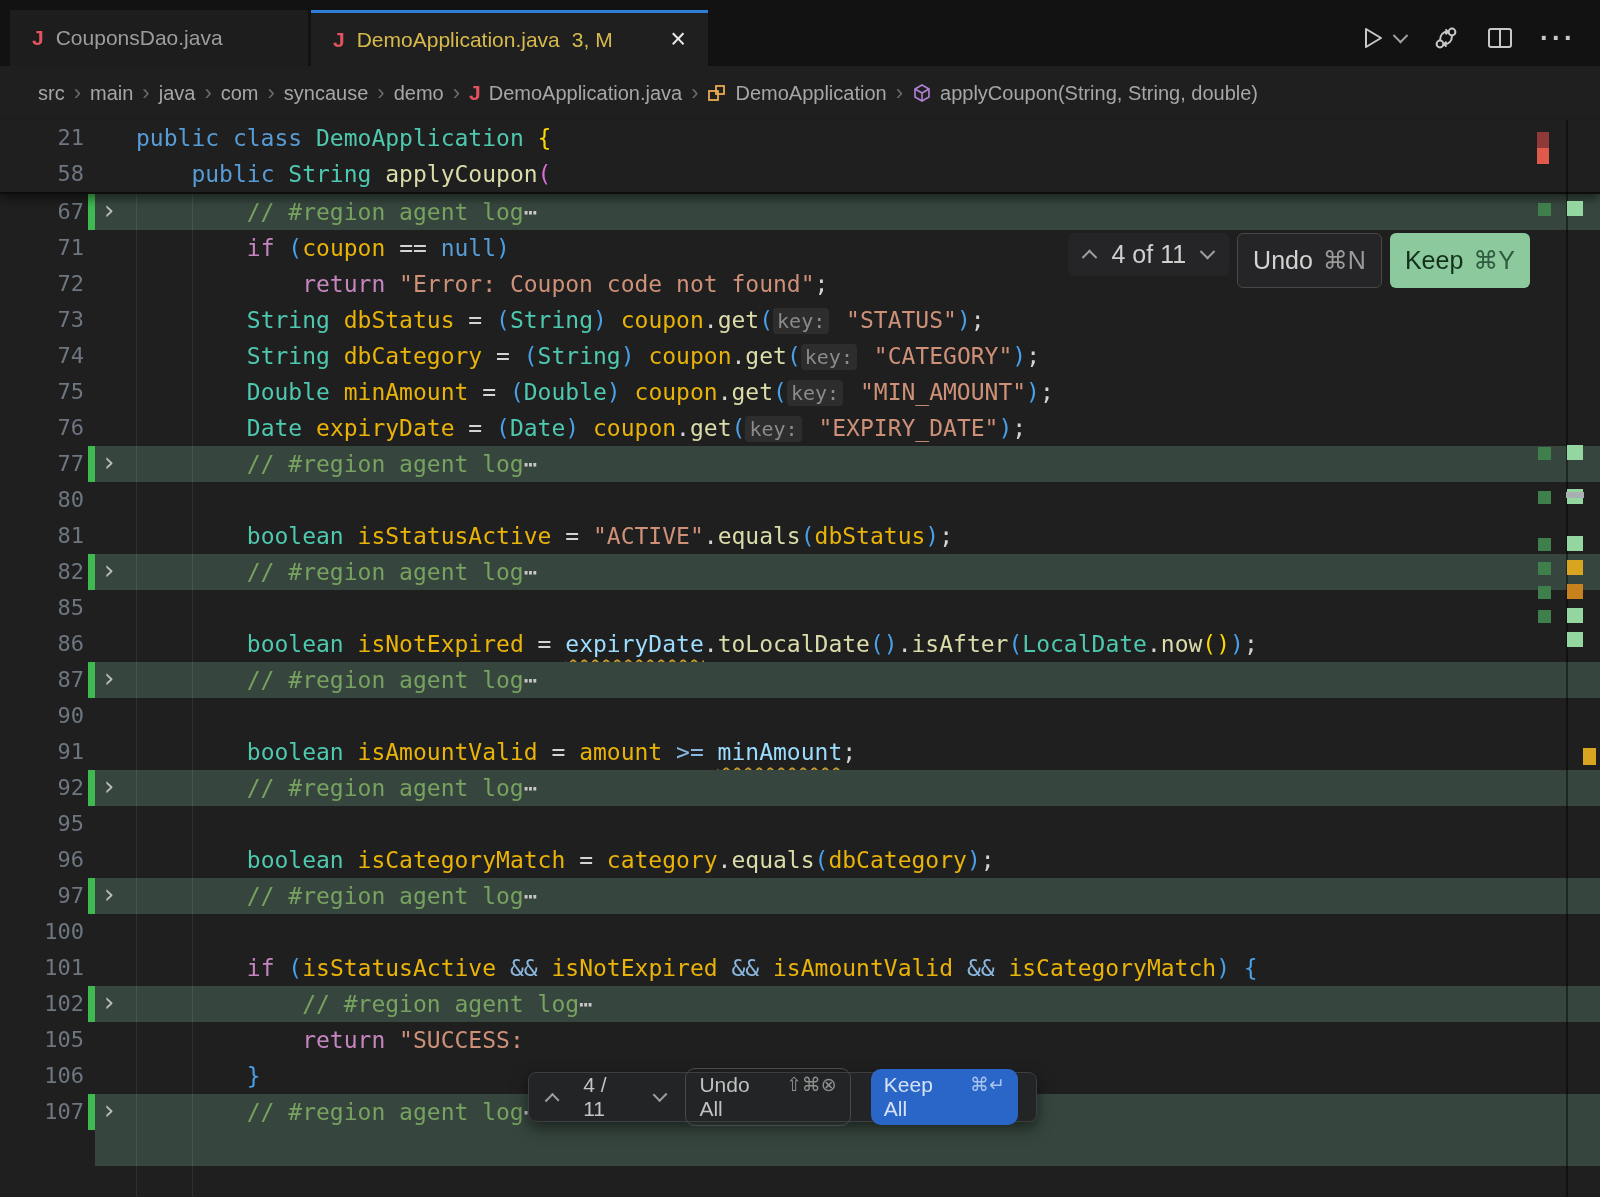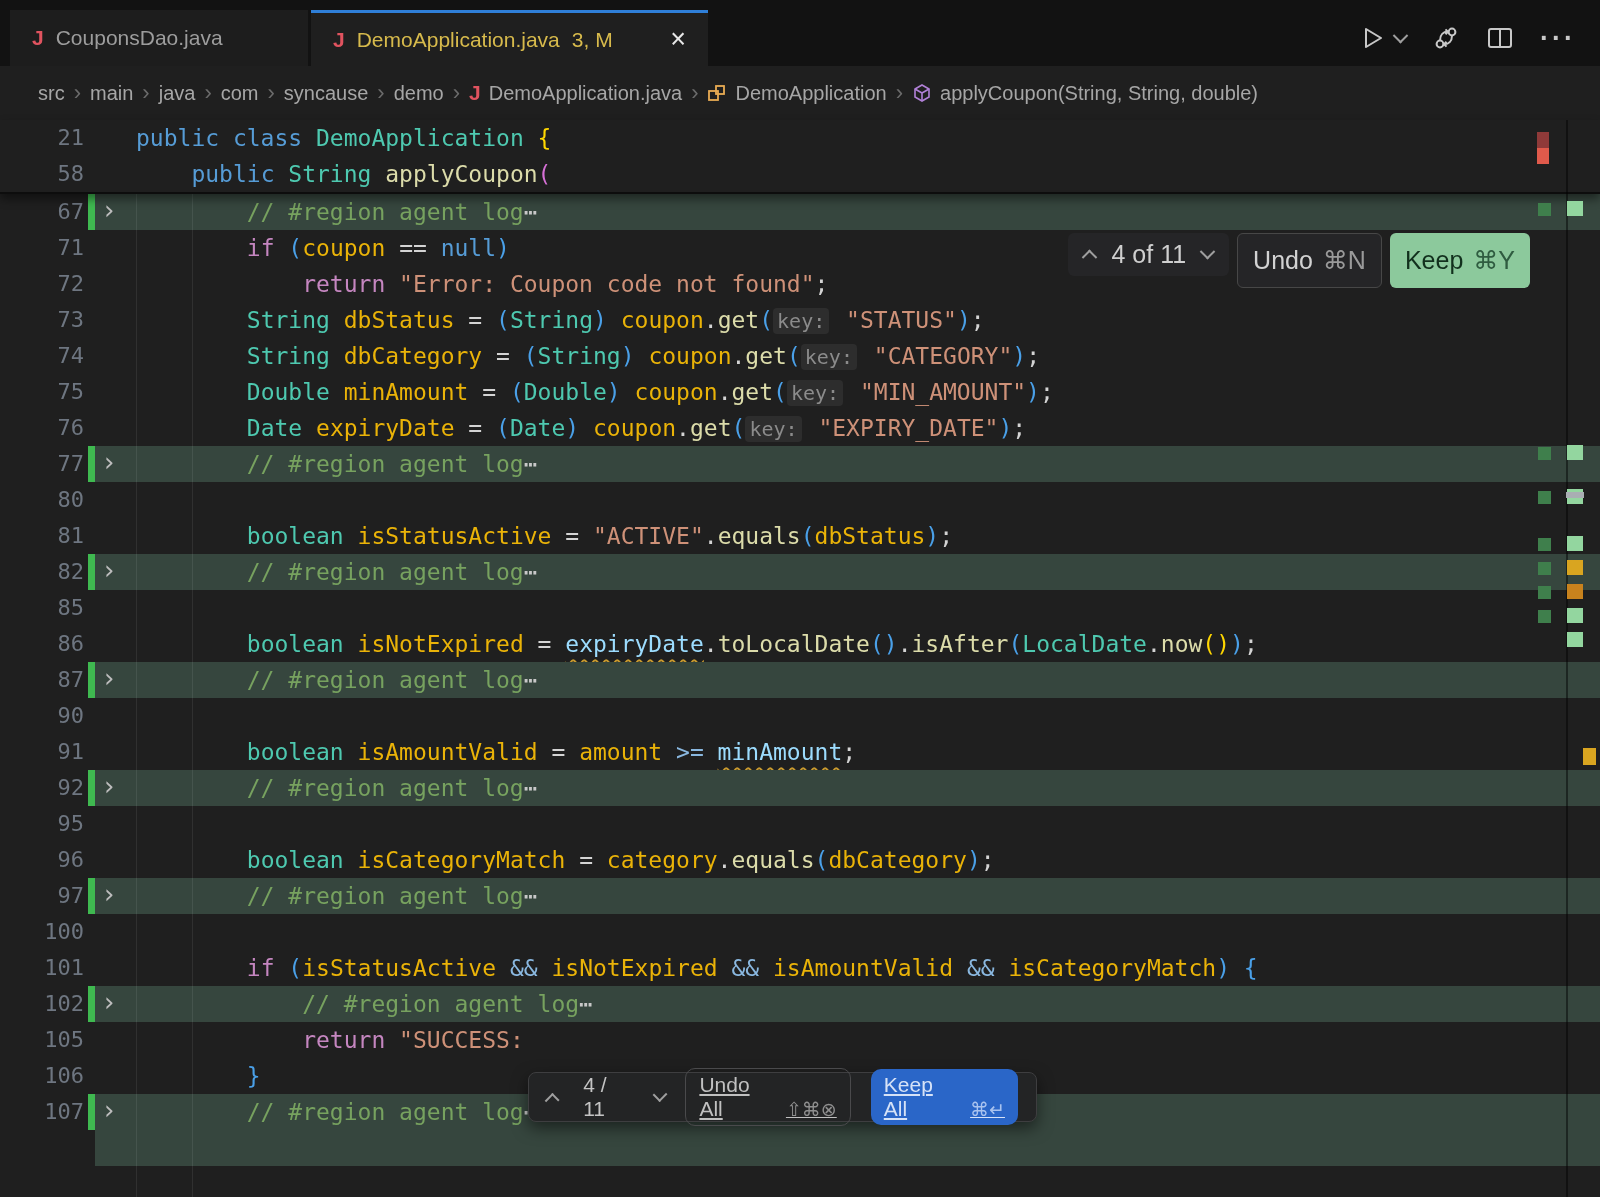--- a/index.html
+++ b/index.html
@@ -52,21 +52,21 @@
        gap:16px;padding:0 16px;color:#cfcfcf;}
   .btn{height:55px;display:flex;align-items:center;gap:10px;border-radius:6px;padding:0 15px;cursor:pointer;box-sizing:border-box;}
   .btn.undo{background:#252527;border:1px solid #474747;color:#d2d2d2;}
   .btn.undo .kbd{color:#9a9a9a;}
   .btn.keep{background:#8cc99c;color:#12301d;font-weight:500;justify-content:center;}
   .btn.keep .kbd{color:#2f5c40;}
   .review-bar{position:absolute;left:528px;top:1072px;width:509px;height:50px;box-sizing:border-box;
       background:#232425;border:1px solid #3e3e40;border-radius:8px;display:flex;align-items:center;
       gap:20px;padding:0 18px;z-index:10;font-size:21px;color:#c4c4c4;
       box-shadow:0 6px 16px rgba(0,0,0,.5);}
-  .pill{display:flex;align-items:flex-end;gap:16px;border-radius:10px;padding:4px 13px;cursor:pointer;text-decoration:underline;}
+  .pill{display:flex;align-items:flex-start;gap:16px;border-radius:10px;padding:4px 13px;cursor:pointer;}
   .pill.undoall{border:1px solid #4a4a4c;color:#c0c0c0;}
   .pill.undoall .kbd{color:#8f8f8f;font-size:19px;}
   .pill.keepall{background:#2a66c8;color:#d6e2f7;}
   .pill.keepall .kbd{color:#a9c3ef;font-size:19px;}
   .navgrp{display:flex;align-items:center;gap:26px;}
   
   .mark{position:absolute;z-index:6;}
   .rulerline{position:absolute;left:1566px;top:120px;bottom:0;width:2px;background:rgba(0,0,0,.45);z-index:5;}
 </style>
 </head>

